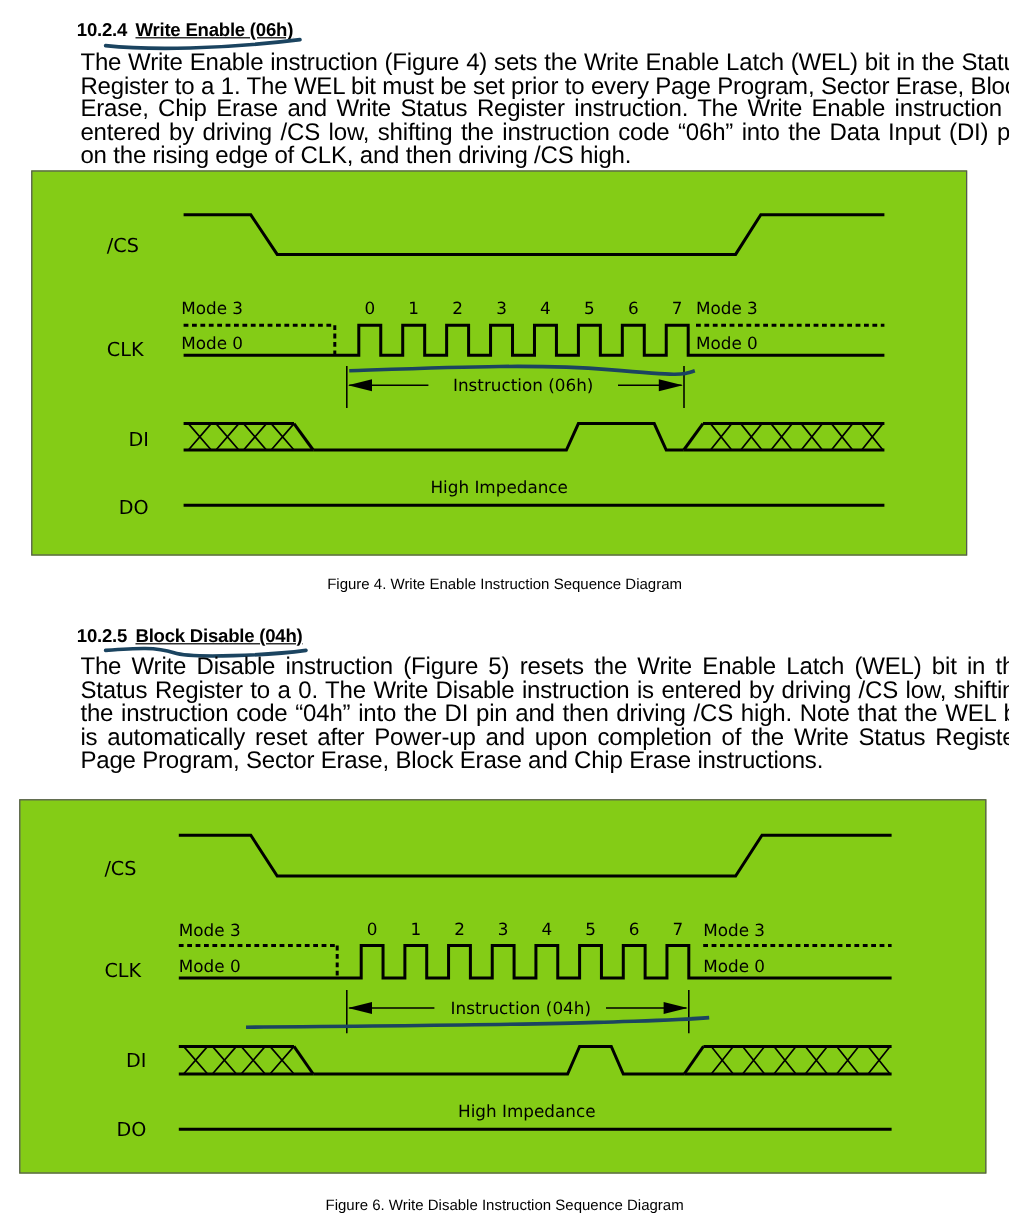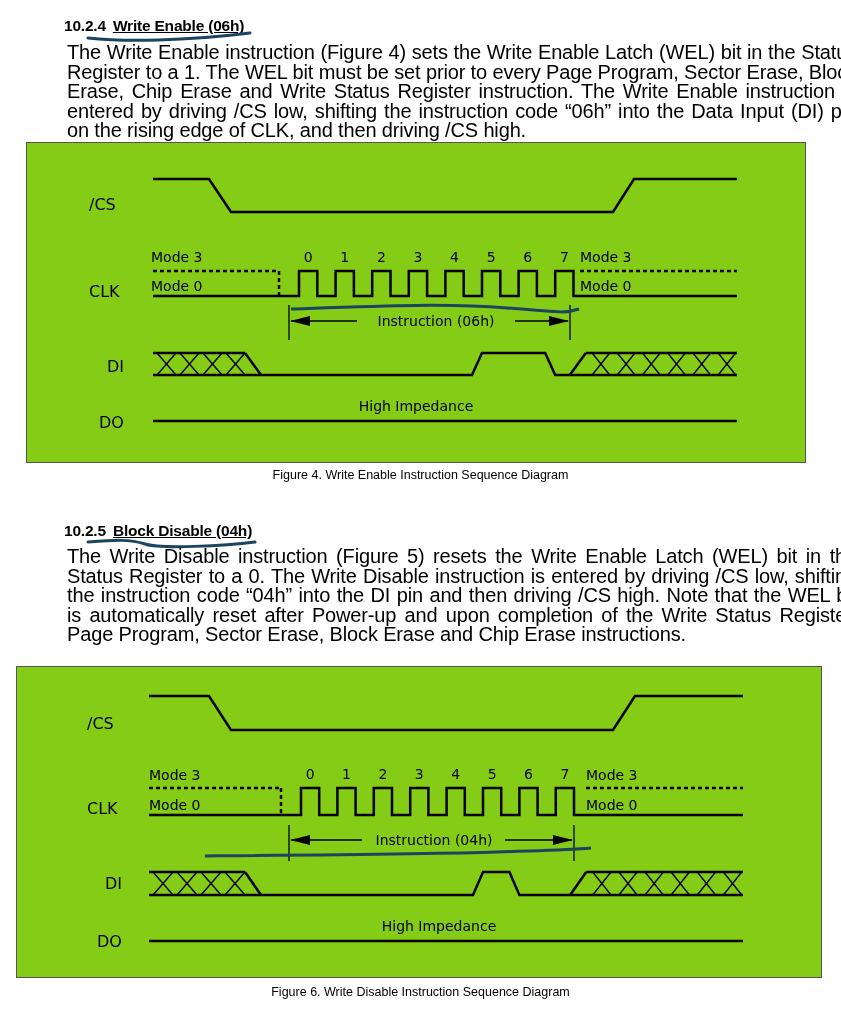--- a/index.html
+++ b/index.html
@@ -2,21 +2,21 @@
 <html><head>
 <meta charset="utf-8">
 <style>
   html, body { margin: 0; padding: 0; background: #ffffff; }
   body { width: 841px; height: 1024px; position: relative; overflow: hidden; font-family: "Liberation Sans", sans-serif; color: #000; }
   .heading { position: absolute; left: 26px; font-weight: bold; font-size: 15.5px; letter-spacing: -0.2px; margin-left: 38px; }
   .heading .num { margin-right: 7px; }
   .heading .title { text-decoration: underline; }
   .para { position: absolute; left: 26px; width: 790px; font-size: 20px; line-height: 19.5px; text-align: justify; letter-spacing: -0.15px; margin-left: 41px; }
   .figbox { position: absolute; border: 1.5px solid #555; background: #84cc16; }
-  .caption { position: absolute; font-size: 12.5px; width: 841px; text-align: center; left: 0; }
+  .caption { position: absolute; font-size: 12.5px; width: 841px; text-align: center; left: 0; margin-top: 12px; }
   svg text { font-family: "DejaVu Sans", sans-serif; }
   .ann { position: absolute; pointer-events: none; }
 </style>
 </head>
 <body>
 
 <div class="heading" style="top:17px;">
   <span class="num">10.2.4</span><span class="title">Write Enable (06h)</span>
 </div>
 <svg class="ann" style="left:85px;top:25px;" width="175" height="20">

